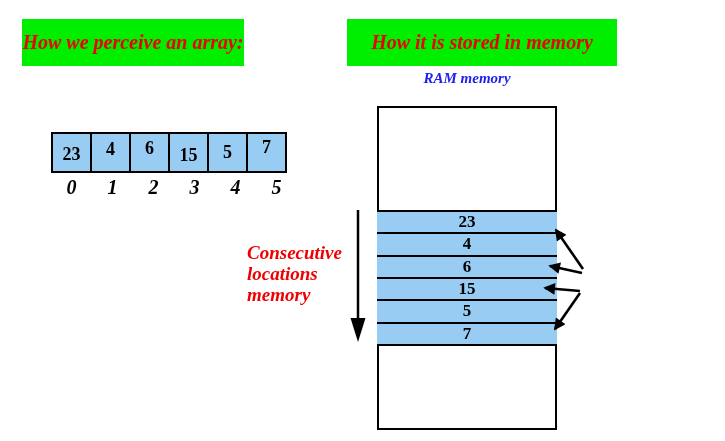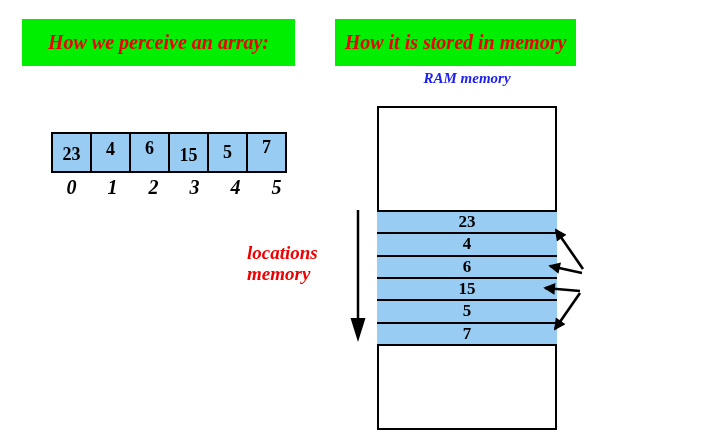--- a/index.html
+++ b/index.html
@@ -18,22 +18,22 @@
     background: #00ee00;
     color: #ee0000;
     font-weight: bold;
     font-style: italic;
     font-size: 20px;
     display: flex;
     align-items: center;
     justify-content: center;
     white-space: nowrap;
   }
-  .banner-left  { left: 22px;  top: 19px; width: 273px; height: 47px; }
-  .banner-right { left: 335px; top: 19px; width: 241px; height: 47px; }
+  .banner-left  { left: 22px;  top: 19px; width: 222px; height: 47px; }
+  .banner-right { left: 347px; top: 19px; width: 270px; height: 47px; }
 
   
   .ram-label {
     left: 377px; top: 70px; width: 180px;
     text-align: center;
     color: #2020ee;
     font-weight: bold; font-style: italic;
     font-size: 15px;
   }
   .array-label {
@@ -183,20 +183,21 @@
   <div class="abs mem-rows">
     <div class="mem-row">23</div>
     <div class="mem-row">4</div>
     <div class="mem-row">6</div>
     <div class="mem-row">15</div>
     <div class="mem-row">5</div>
     <div class="mem-row">7</div>
   </div>
 
   <div class="abs consecutive">
+    <div>Consecutive</div>
     <div>locations</div>
     <div>memory</div>
   </div>
 
 
   <svg class="abs arrows-overlay" width="725" height="441" viewBox="0 0 725 441" xmlns="http://www.w3.org/2000/svg">
     <defs>
       <marker id="ah" viewBox="0 0 10 10" refX="8.5" refY="5" markerWidth="5.5" markerHeight="4.5" orient="auto-start-reverse">
         <path d="M0,0 L10,5 L0,10 z" fill="#000"></path>
       </marker>

